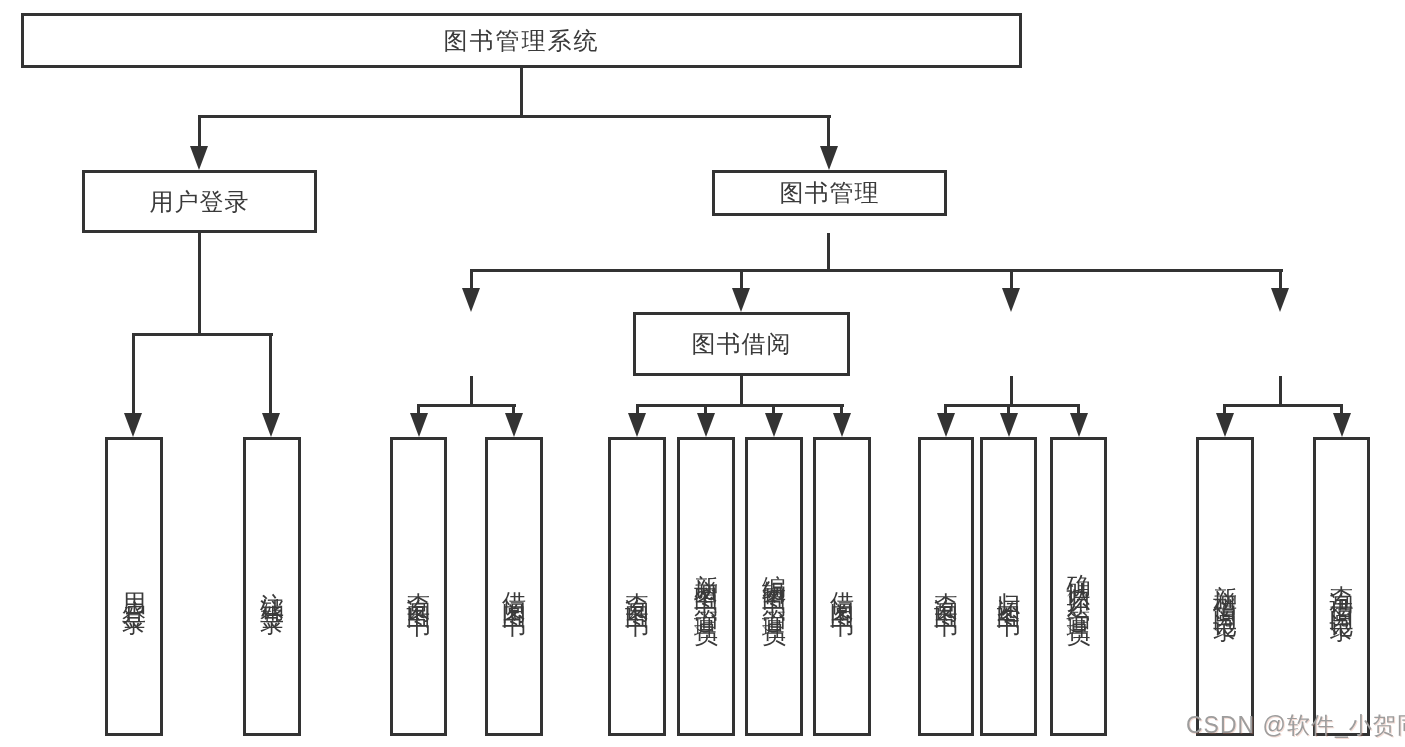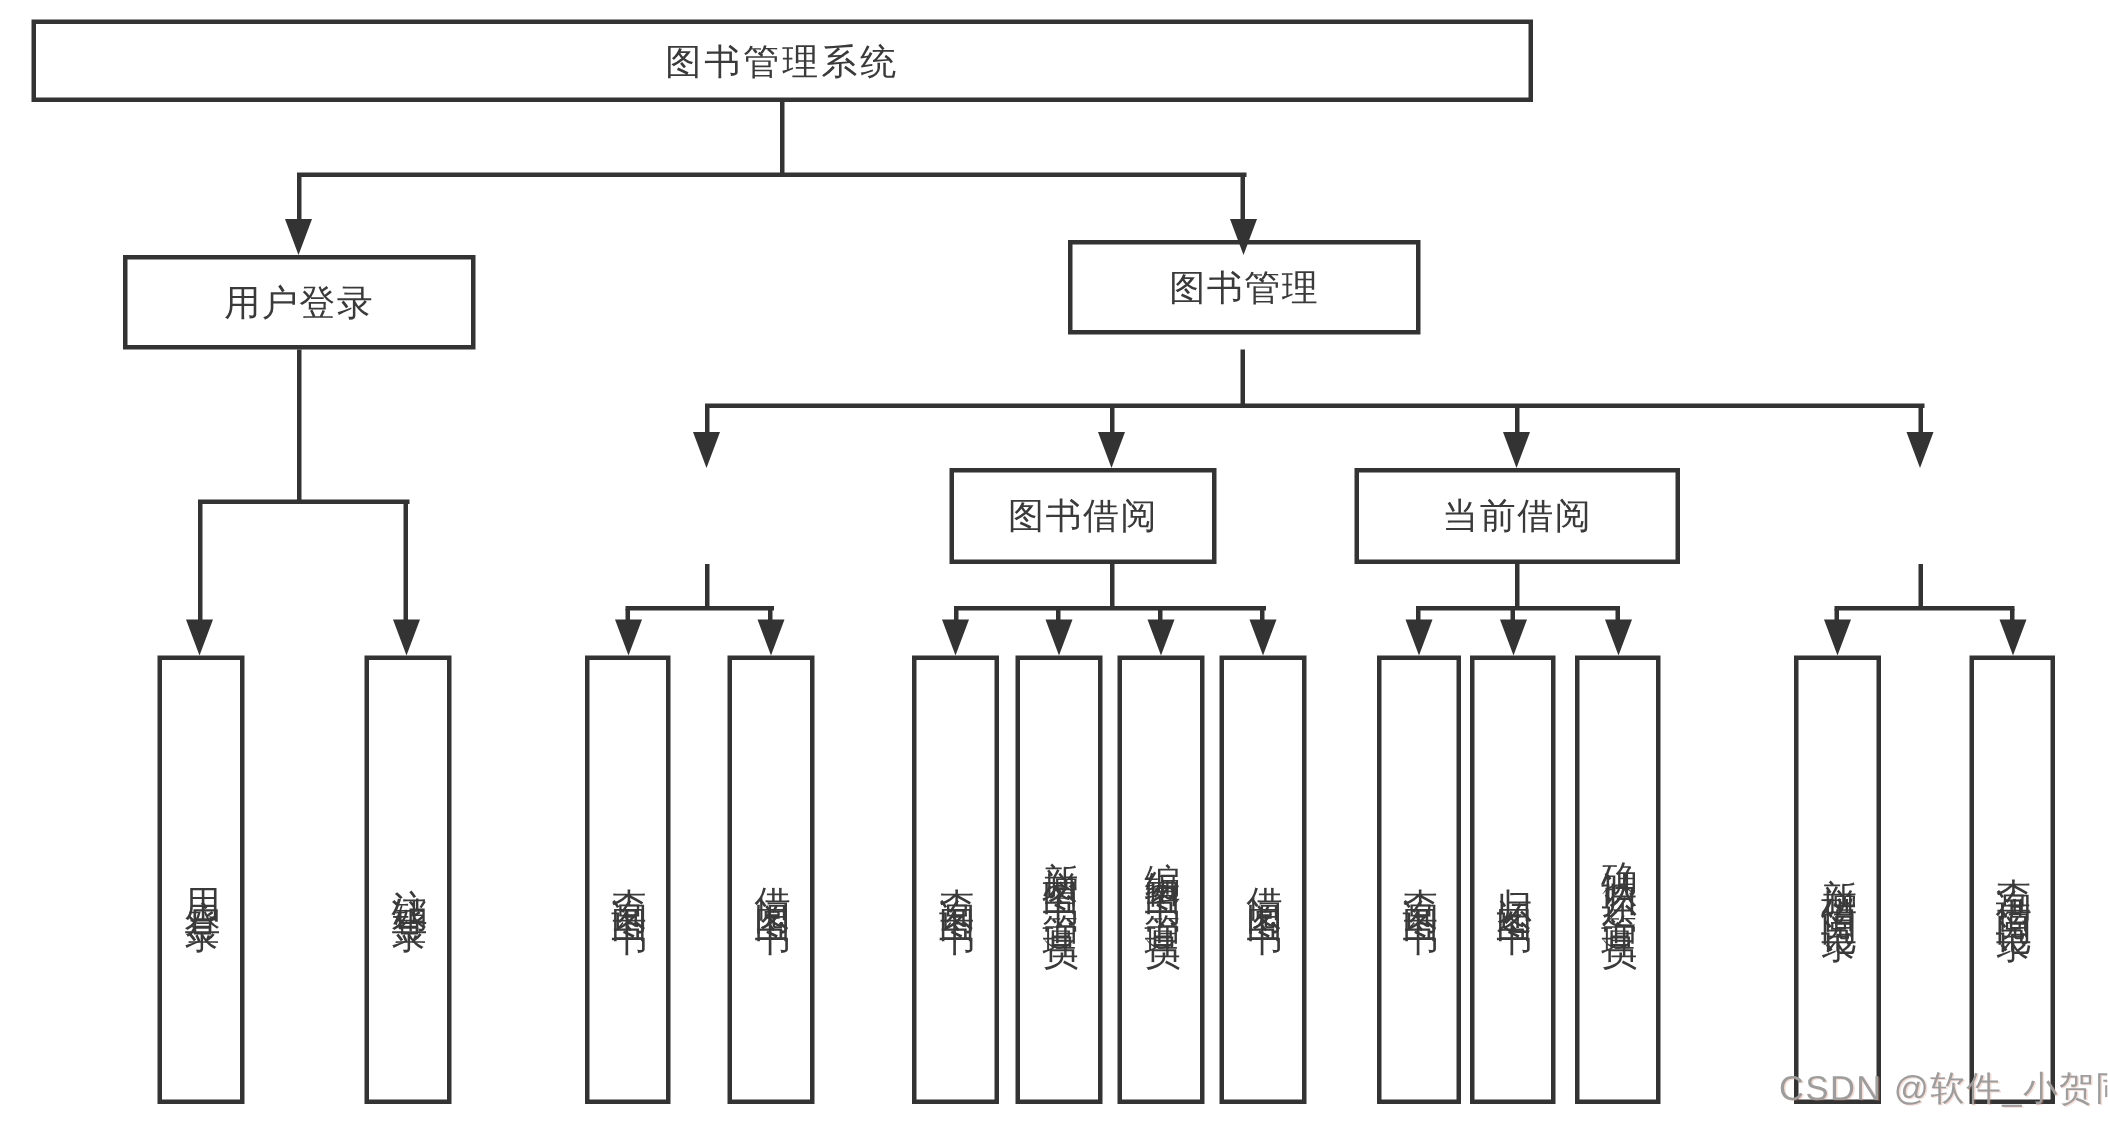--- a/index.html
+++ b/index.html
@@ -39,29 +39,26 @@
 
 <div class="canvas">
 
   <div class="node root" style="left:21px;top:13px;width:1001px;height:55px;">
     <span class="lbl">图书管理系统</span>
   </div>
 
   <div class="node" style="left:82px;top:170px;width:235px;height:63px;">
     <span class="lbl">用户登录</span>
   </div>
-  <div class="node" style="left:712px;top:160px;width:235px;height:63px;text-align:center;">
+  <div class="node" style="left:712px;top:170px;width:235px;height:46px;text-align:center;">
     <span class="lbl">图书管理</span>
   </div>
 
-  <div class="node" style="left:633px;top:312px;width:178px;height:64px;">
+  <div class="node" style="left:633px;top:312px;width:217px;height:64px;">
     <span class="lbl">图书借阅</span>
-  </div>
-  <div class="node" style="left:903px;top:312px;width:217px;height:64px;">
-    <span class="lbl">当前借阅</span>
   </div>
 
   <div class="node v" style="left:105px;top:437px;width:58px;height:299px;">
     <span class="lbl">用户登录</span>
   </div>
   <div class="node v" style="left:243px;top:437px;width:58px;height:299px;">
     <span class="lbl">注销登录</span>
   </div>
 
   <div class="node v" style="left:390px;top:437px;width:57px;height:299px;">

